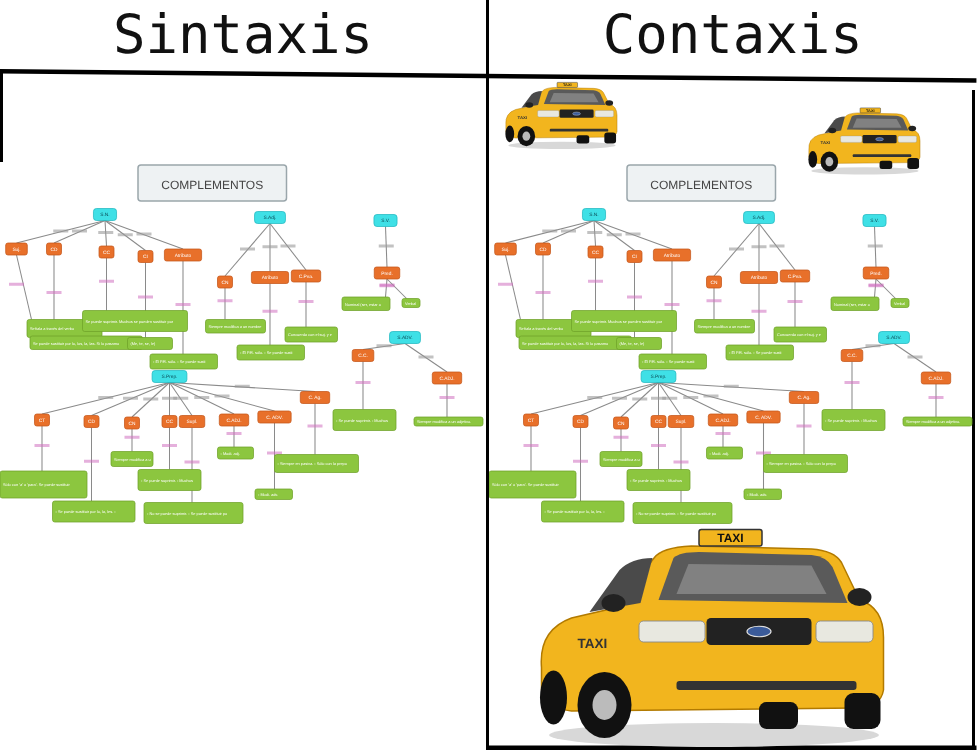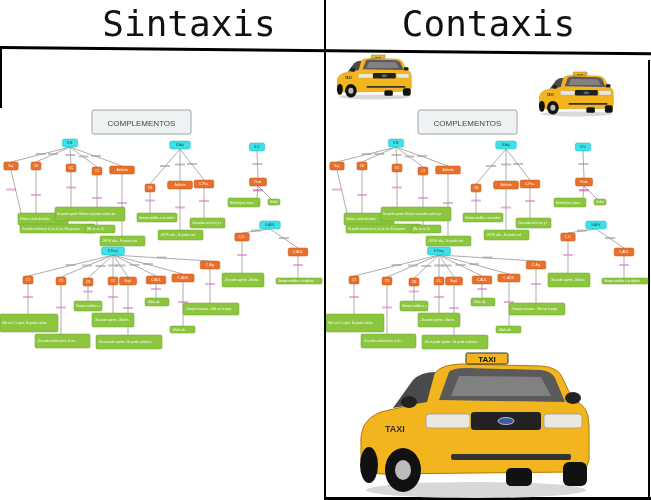--- a/index.html
+++ b/index.html
@@ -1,19 +1,19 @@
 <!DOCTYPE html>
 <html><head>
 <meta charset="utf-8">
 <style>
   html,body{margin:0;padding:0;background:#fff;}
   body{width:651px;height:500px;position:relative;overflow:hidden;font-family:"DejaVu Sans Mono",monospace;}
   .frame{position:absolute;left:0;top:0;width:651px;height:500px;}
   .title{position:absolute;top:0;height:46px;display:flex;align-items:center;justify-content:center;font-family:"DejaVu Sans Mono",monospace;font-size:36px;color:#111;letter-spacing:0px;}
-  .title.left{left:0;width:324px;margin-left:27px;}
+  .title.left{left:0;width:324px;}
   .title.right{left:326px;width:325px;}
   .vline{position:absolute;left:324px;top:0;width:2px;height:500px;background:#000;}
   .hline{position:absolute;left:0;top:46px;width:651px;height:3px;background:#000;transform:rotate(0.55deg);transform-origin:0 0;}
   .leftedge{position:absolute;left:0;top:48px;width:2px;height:60px;background:#000;}
   .panel{position:absolute;top:50px;height:384px;}
   .panel.left{left:0;width:324px;}
   .panel.right{left:326px;width:325px;}
   svg{position:absolute;left:0;top:0;}
   .cm-title{font-family:"Liberation Sans",sans-serif;}
   .bottomline{position:absolute;left:326px;top:497px;width:325px;height:3px;background:#000;}

